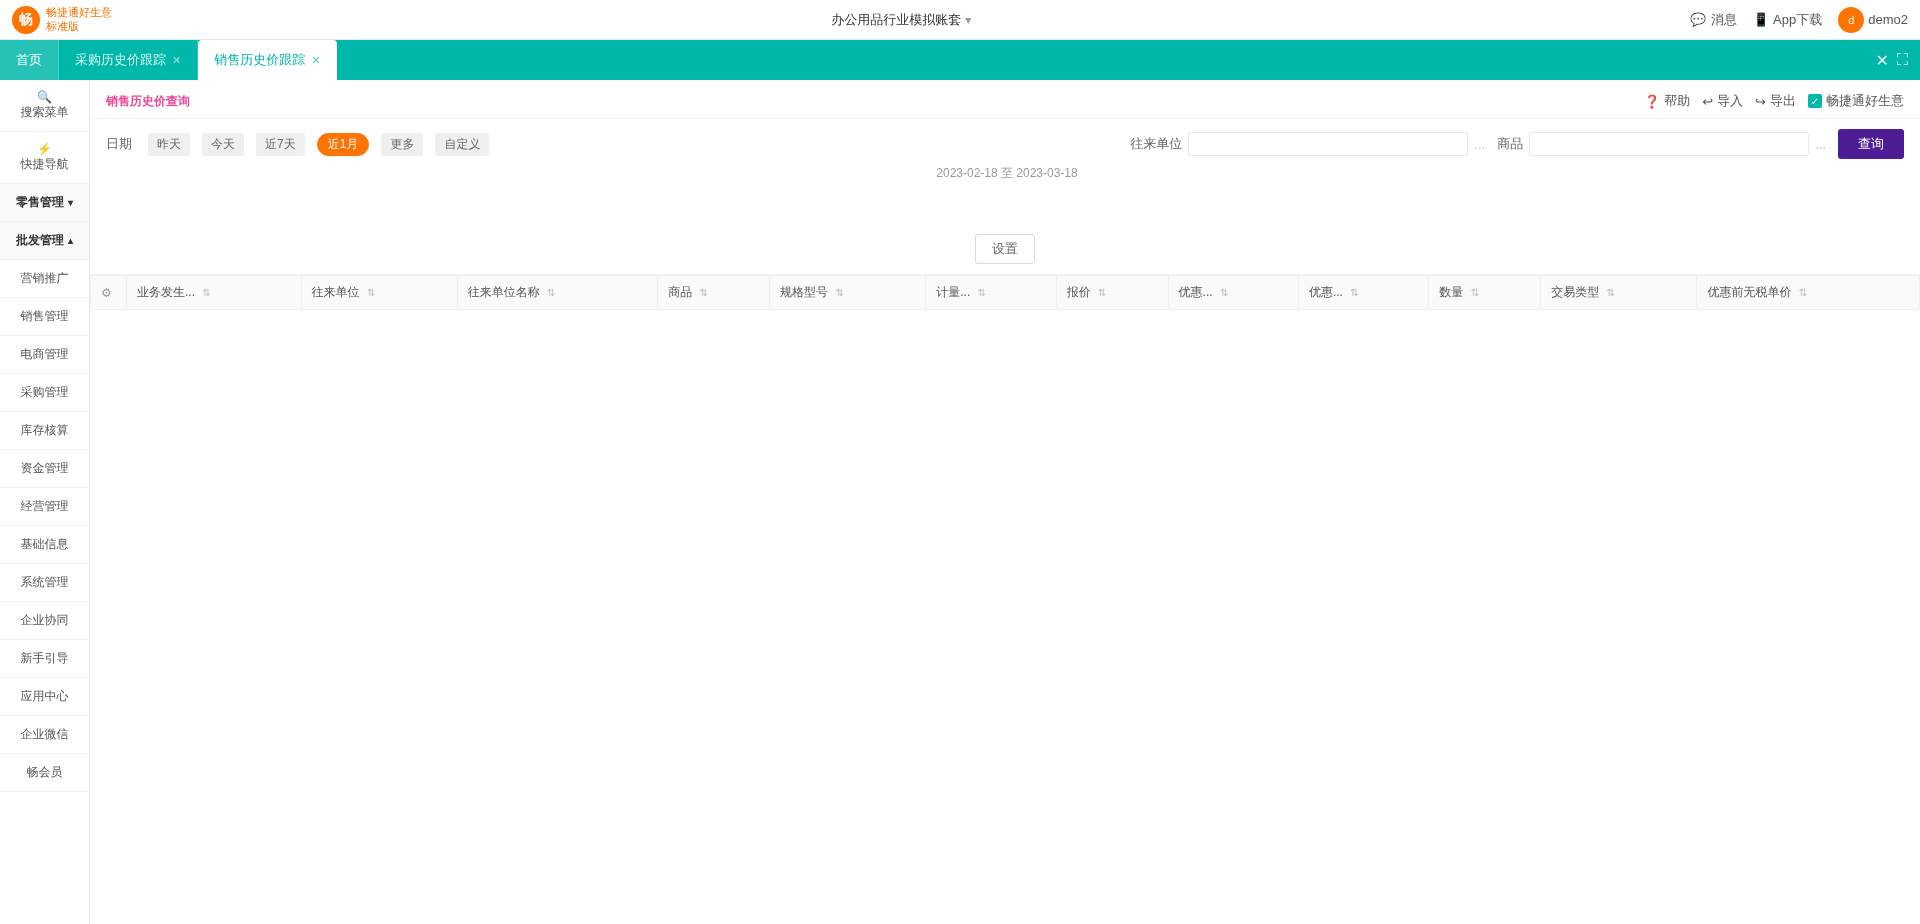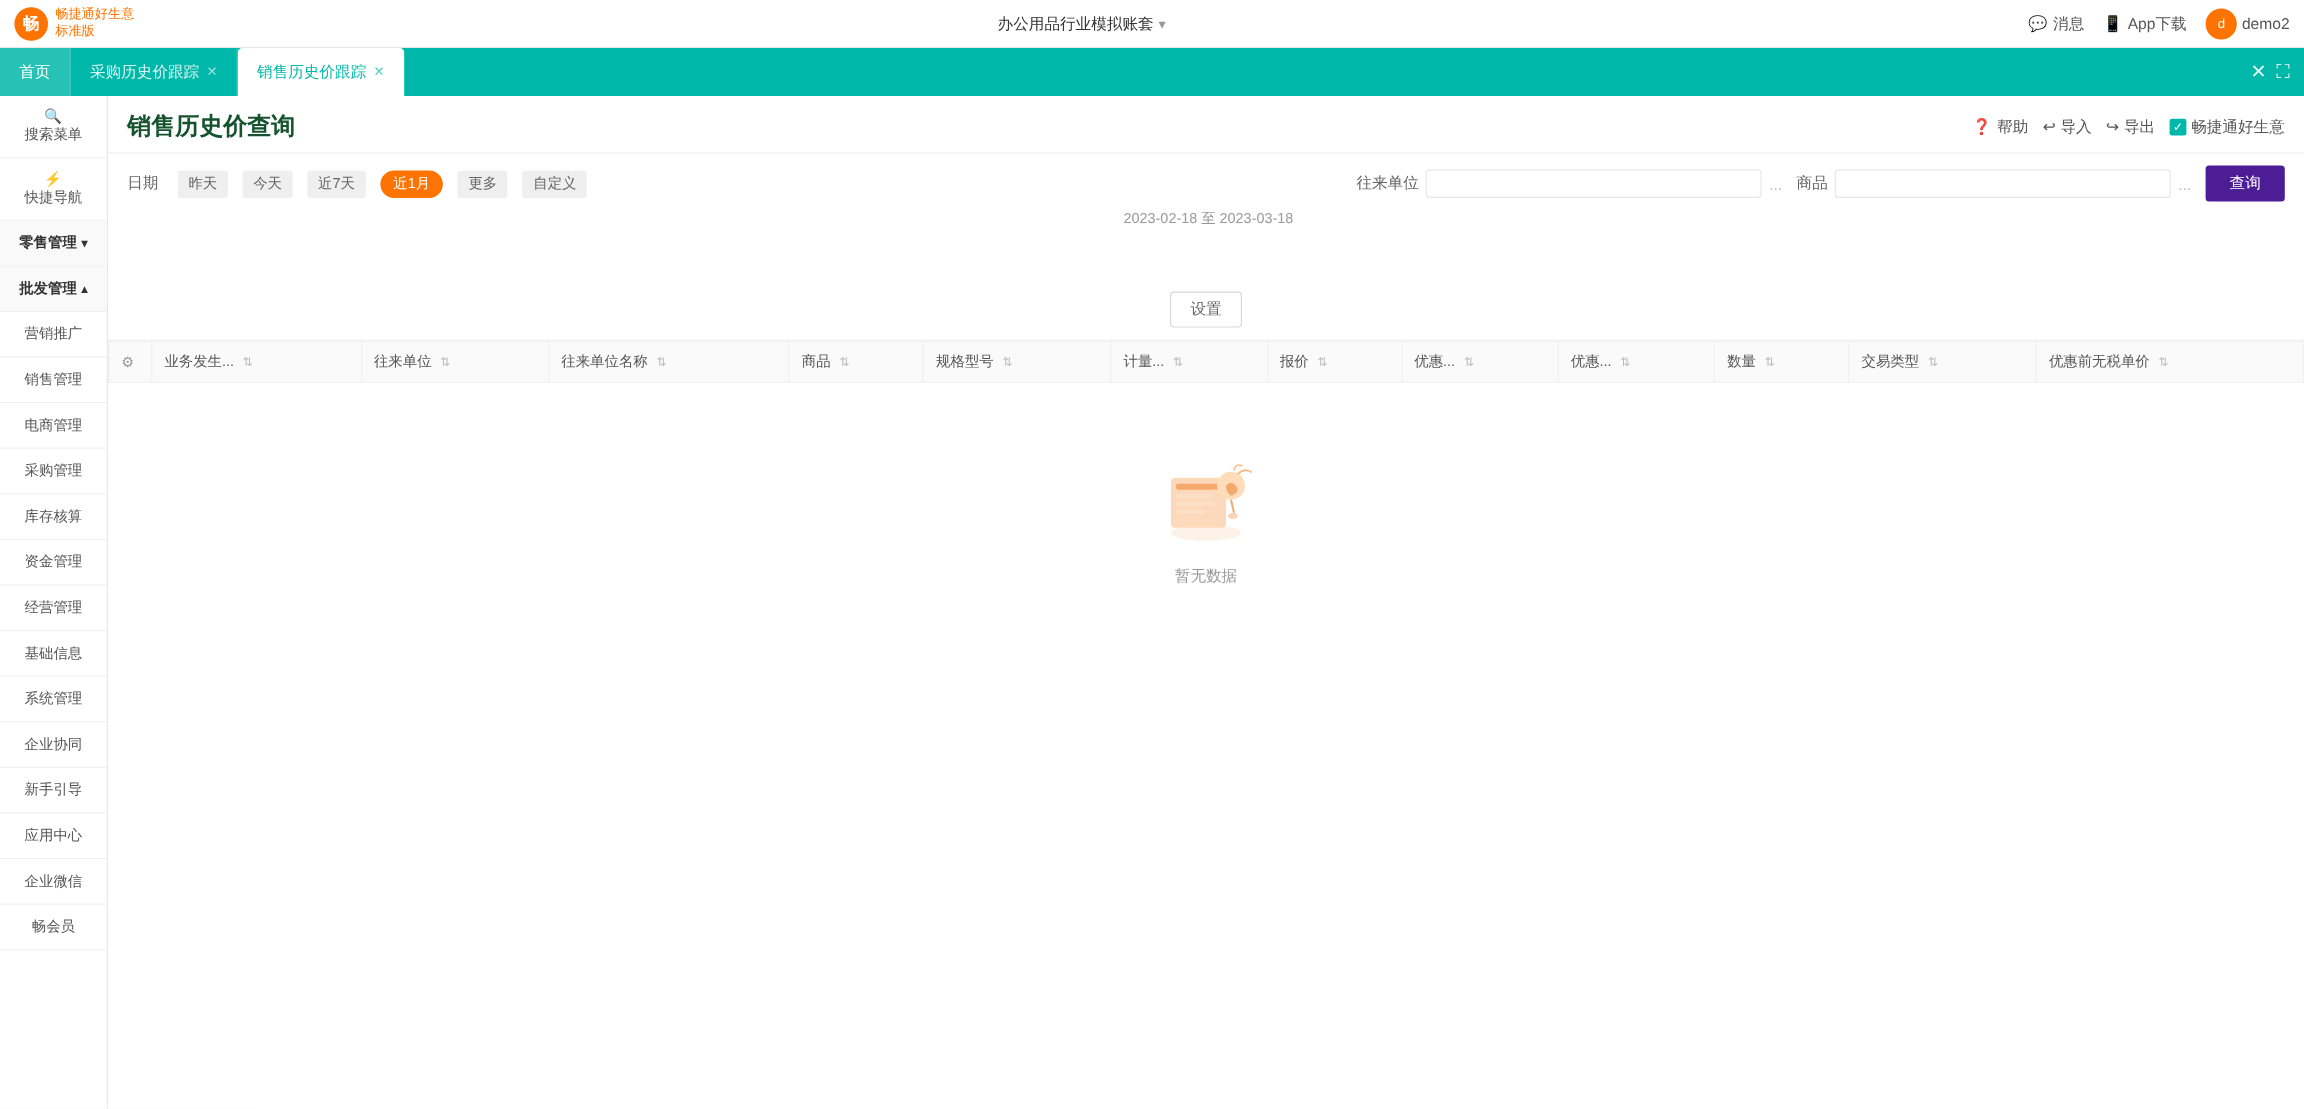--- a/index.html
+++ b/index.html
@@ -35,21 +35,21 @@
     .sidebar-item { padding: 10px 4px; text-align: center; cursor: pointer; color: #555; font-size: 12px; border-bottom: 1px solid #f0f0f0; }
     .sidebar-item.active { color: #00b8a9; }
     .sidebar-item.group-header { background: #f9f9f9; color: #333; font-weight: bold; display: flex; align-items: center; justify-content: center; gap: 4px; }
     .sidebar-item.sub { color: #555; }
 
     
     .content { flex: 1; display: flex; flex-direction: column; overflow: hidden; background: #fff; }
 
     
     .page-header { padding: 12px 16px 8px; display: flex; align-items: center; justify-content: space-between; border-bottom: 1px solid #f0f0f0; flex-shrink: 0; }
-    .page-title { font-size: 20px; font-weight: bold; color: #14532d; }
+    .page-title { font-size: 12px; font-weight: bold; color: #ec4899; }
     .page-actions { display: flex; align-items: center; gap: 12px; font-size: 13px; color: #555; }
     .page-action { display: flex; align-items: center; gap: 4px; cursor: pointer; }
     .checkbox-label { display: flex; align-items: center; gap: 4px; cursor: pointer; }
     .checkbox-checked { width: 14px; height: 14px; background: #00b8a9; border-radius: 2px; display: flex; align-items: center; justify-content: center; color: #fff; font-size: 10px; }
 
     
     .filter-area { padding: 10px 16px; border-bottom: 1px solid #f0f0f0; flex-shrink: 0; }
     .filter-row { display: flex; align-items: center; gap: 12px; flex-wrap: wrap; }
     .filter-label { color: #666; font-size: 13px; margin-right: 4px; }
     .date-btn { padding: 2px 8px; border-radius: 3px; cursor: pointer; font-size: 12px; color: #666; border: 1px solid transparent; }
@@ -303,33 +303,16 @@
             <th>
               <span>优惠前无税单价</span>
               <span class="sort-icon">⇅</span>
             </th>
           </tr>
         </thead>
         <tbody id="table-body">
         </tbody>
       </table>
 
-      <div class="empty-state">
-        <svg class="empty-img" viewBox="0 0 120 90" fill="none" xmlns="http://www.w3.org/2000/svg">
-          <ellipse cx="60" cy="75" rx="35" ry="8" fill="#fce9d8" opacity="0.6"></ellipse>
-          <rect x="25" y="20" width="55" height="50" rx="4" fill="#fcd9bb"></rect>
-          <rect x="30" y="26" width="45" height="6" rx="2" fill="#f5a96e"></rect>
-          <rect x="30" y="36" width="35" height="4" rx="2" fill="#fce0c8"></rect>
-          <rect x="30" y="44" width="40" height="4" rx="2" fill="#fce0c8"></rect>
-          <rect x="30" y="52" width="30" height="4" rx="2" fill="#fce0c8"></rect>
-          <circle cx="85" cy="28" r="14" fill="#ffddbb"></circle>
-          <path d="M80 28 Q85 22 90 28 Q95 34 85 38 Q80 35 80 28Z" fill="#f5a96e"></path>
-          <line x1="85" y1="42" x2="88" y2="55" stroke="#f5a96e" stroke-width="2"></line>
-          <ellipse cx="87" cy="58" rx="5" ry="3" fill="#f5a96e" opacity="0.5"></ellipse>
-          <path d="M92 16 Q98 10 105 14" stroke="#ffbb88" stroke-width="2" stroke-linecap="round" fill="none"></path>
-          <path d="M88 12 Q90 5 96 8" stroke="#ffbb88" stroke-width="1.5" stroke-linecap="round" fill="none"></path>
-        </svg>
-        <div class="empty-text">暂无数据</div>
-      </div>
     </div>
 
   </div>
 </div>
 
 </body></html>

